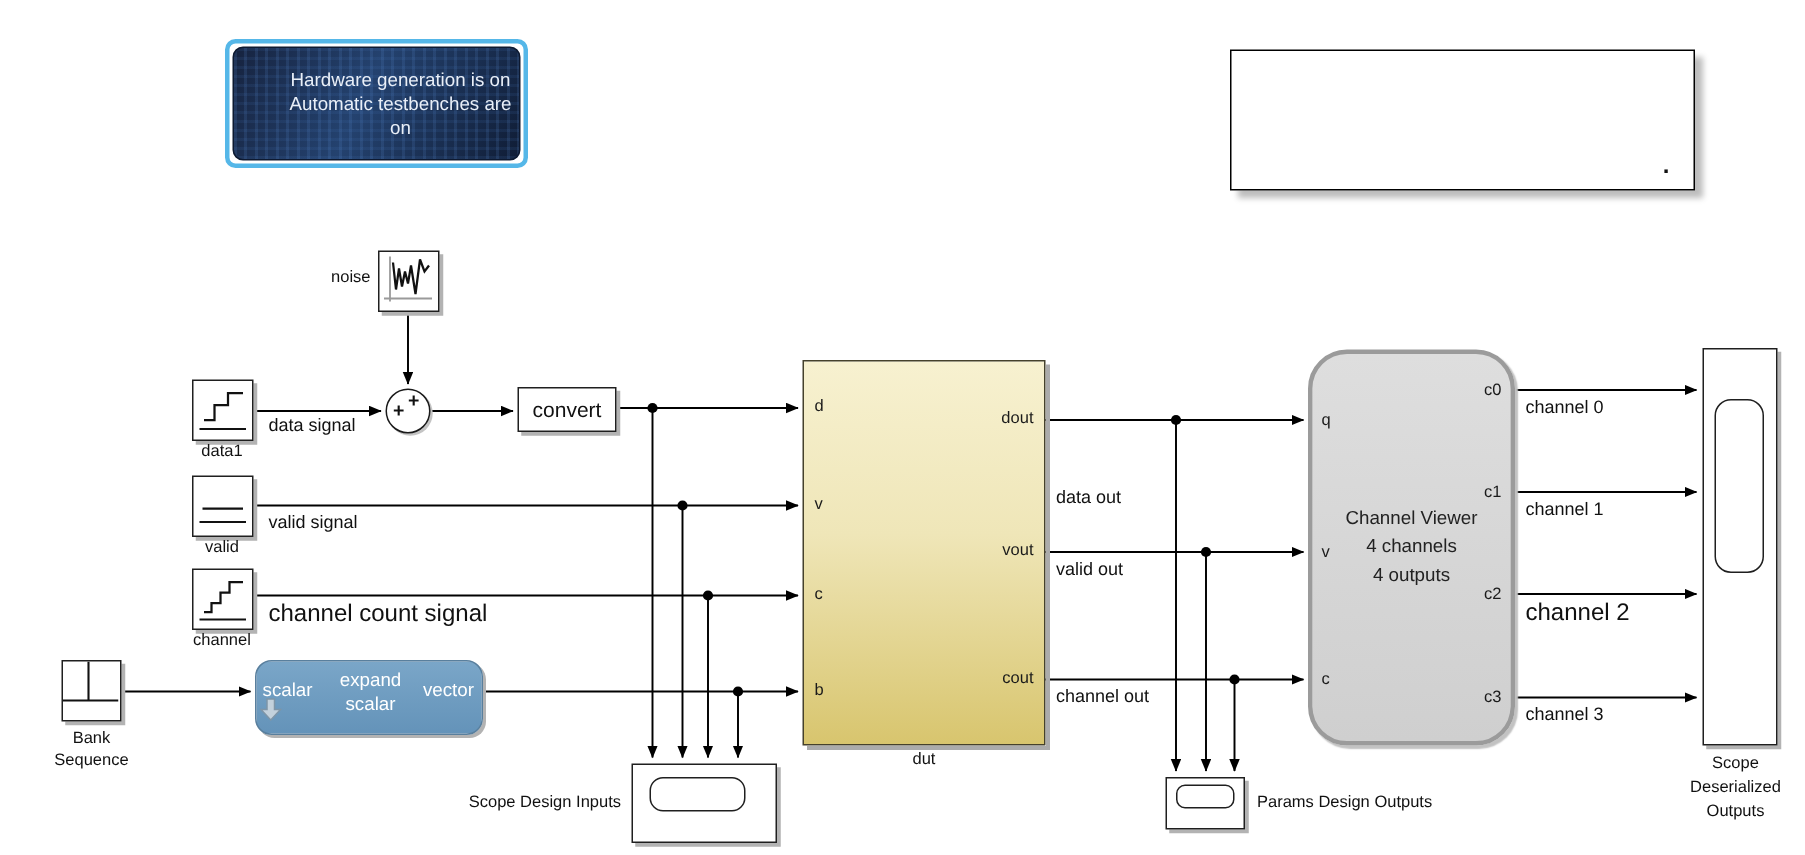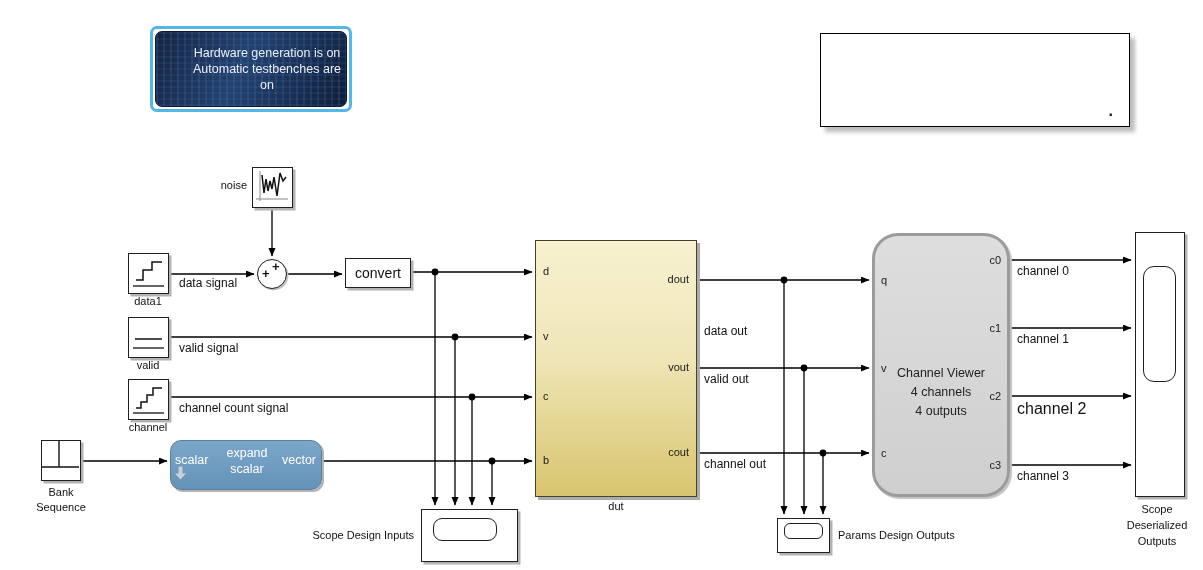--- a/index.html
+++ b/index.html
@@ -65,21 +65,21 @@
   
   .dut{position:absolute;left:535px;top:240px;width:162px;height:257px;box-sizing:border-box;
        background:linear-gradient(#f7f1d0,#efe6b8 45%,#d8c56e);border:1.4px solid #45412c;
        box-shadow:3px 3px 0 #ababab;}
   .port{position:absolute;font-size:11px;color:#1a1a1a;white-space:nowrap;}
 
   
   .viewer{position:absolute;left:872px;top:233px;width:138px;height:264px;box-sizing:border-box;
        background:linear-gradient(#dedede,#cfcfcf);border:3px solid #9b9b9b;border-radius:26px;
        box-shadow:2px 2px 1px #c2c2c2;}
-  .viewer .mid{position:absolute;left:8px;top:100px;width:116px;text-align:center;font-size:12.5px;line-height:19px;color:#222;margin-top:28px;}
+  .viewer .mid{position:absolute;left:8px;top:100px;width:116px;text-align:center;font-size:12.5px;line-height:19px;color:#222;}
 
   
   .screen{position:absolute;border:1.5px solid #1f1f1f;border-radius:9px;background:#fff;box-sizing:border-box;}
 
   svg.wires{position:absolute;left:0;top:0;pointer-events:none;}
 </style>
 </head>
 <body>
 
 <div class="canvas">
@@ -164,21 +164,21 @@
   <div class="lbl center" style="left:118px;top:359px;width:60px;">valid</div>
   <div class="lbl" style="left:179px;top:341px;font-size:12px;">valid signal</div>
 
   <div class="blk icoblk" style="left:128px;top:379px;">
     <svg width="38" height="38" viewBox="0 0 38 38">
       <polyline points="7,28 12,28 12,22 18,22 18,15 24,15 24,8 33,8" fill="none" stroke="#111" stroke-width="1.5"></polyline>
       <line x1="4" y1="33" x2="35" y2="33" stroke="#111" stroke-width="1.3"></line>
     </svg>
   </div>
   <div class="lbl center" style="left:118px;top:421px;width:60px;">channel</div>
-  <div class="lbl" style="left:179px;top:401px;font-size:12px;">channel count signal</div>
+  <div class="lbl" style="left:179px;top:401px;font-size:16px;">channel count signal</div>
 
   <div class="blk" style="left:41px;top:440px;width:40px;height:41px;">
     <svg width="37" height="38" viewBox="0 0 37 38">
       <line x1="17" y1="0" x2="17" y2="26" stroke="#111" stroke-width="1.4"></line>
       <line x1="0" y1="26" x2="37" y2="26" stroke="#111" stroke-width="1.4"></line>
     </svg>
   </div>
   <div class="lbl center" style="left:21px;top:485px;width:80px;line-height:15px;">
     <span style="display:block">Bank</span>
     <span style="display:block">Sequence</span>

